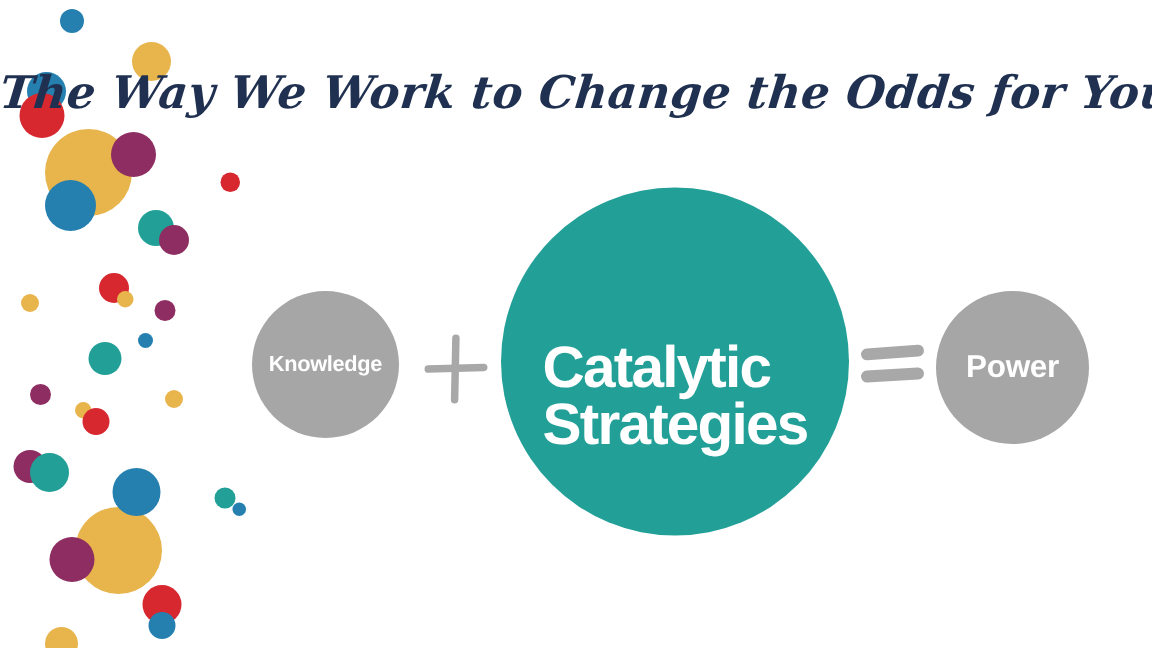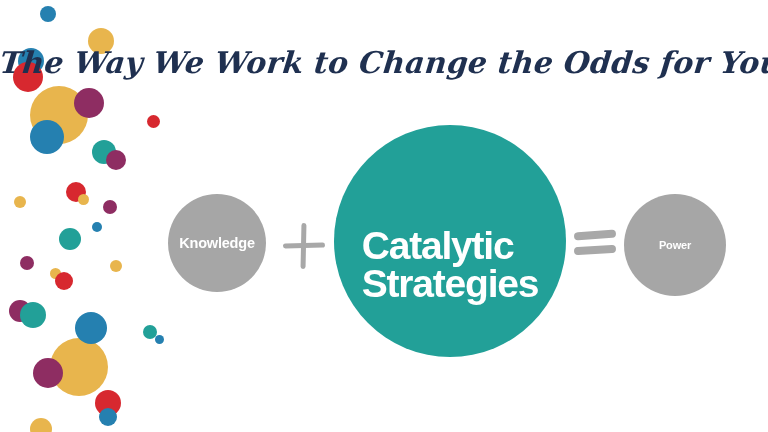--- a/index.html
+++ b/index.html
@@ -74,21 +74,21 @@
     letter-spacing:-1.2px;
     font-weight:700;
     white-space:pre-line;
     margin-top:48px;
   }
 
   #circle-power {
     left:624px; top:194px;
     width:102px; height:102px;
     background:#a6a6a6;
-    font-size:11px;
+    font-size:21px;
     letter-spacing:-0.2px;
   }
 
   
   #op-plus {
     position:absolute;
     left:282px; top:222px;
     width:44px; height:48px;
   }
   #op-plus .bar-h, #op-plus .bar-v {

